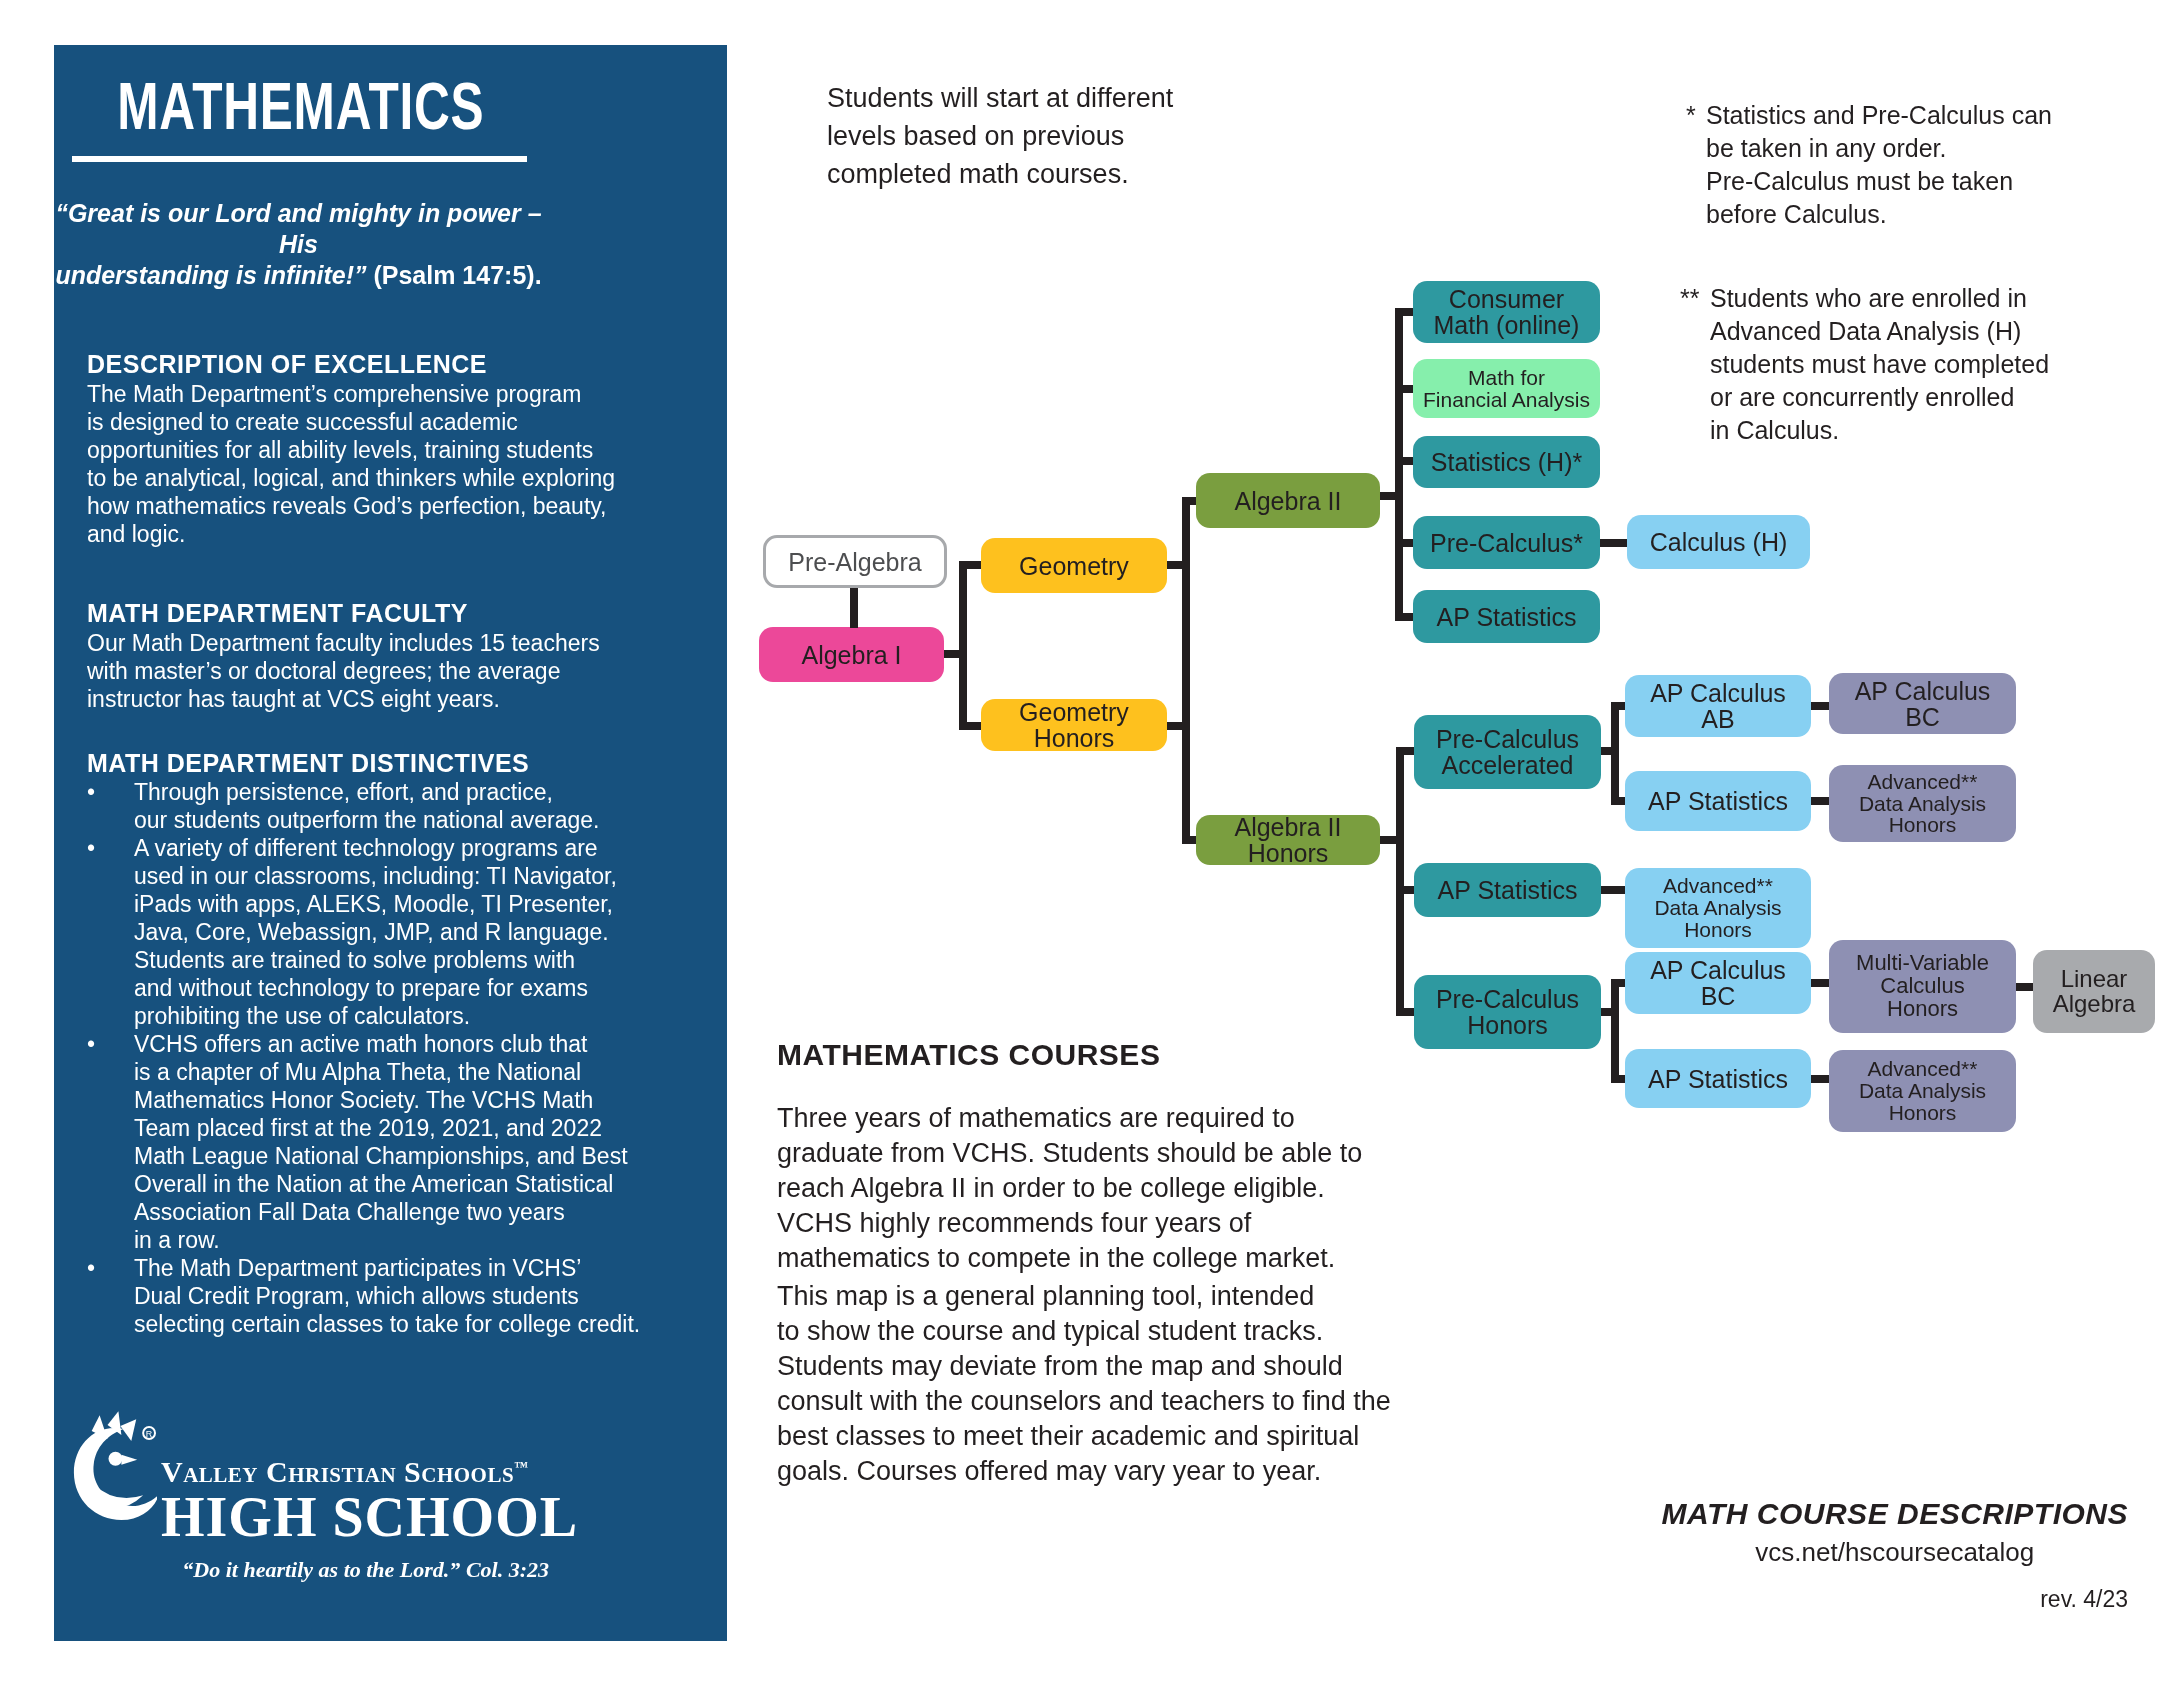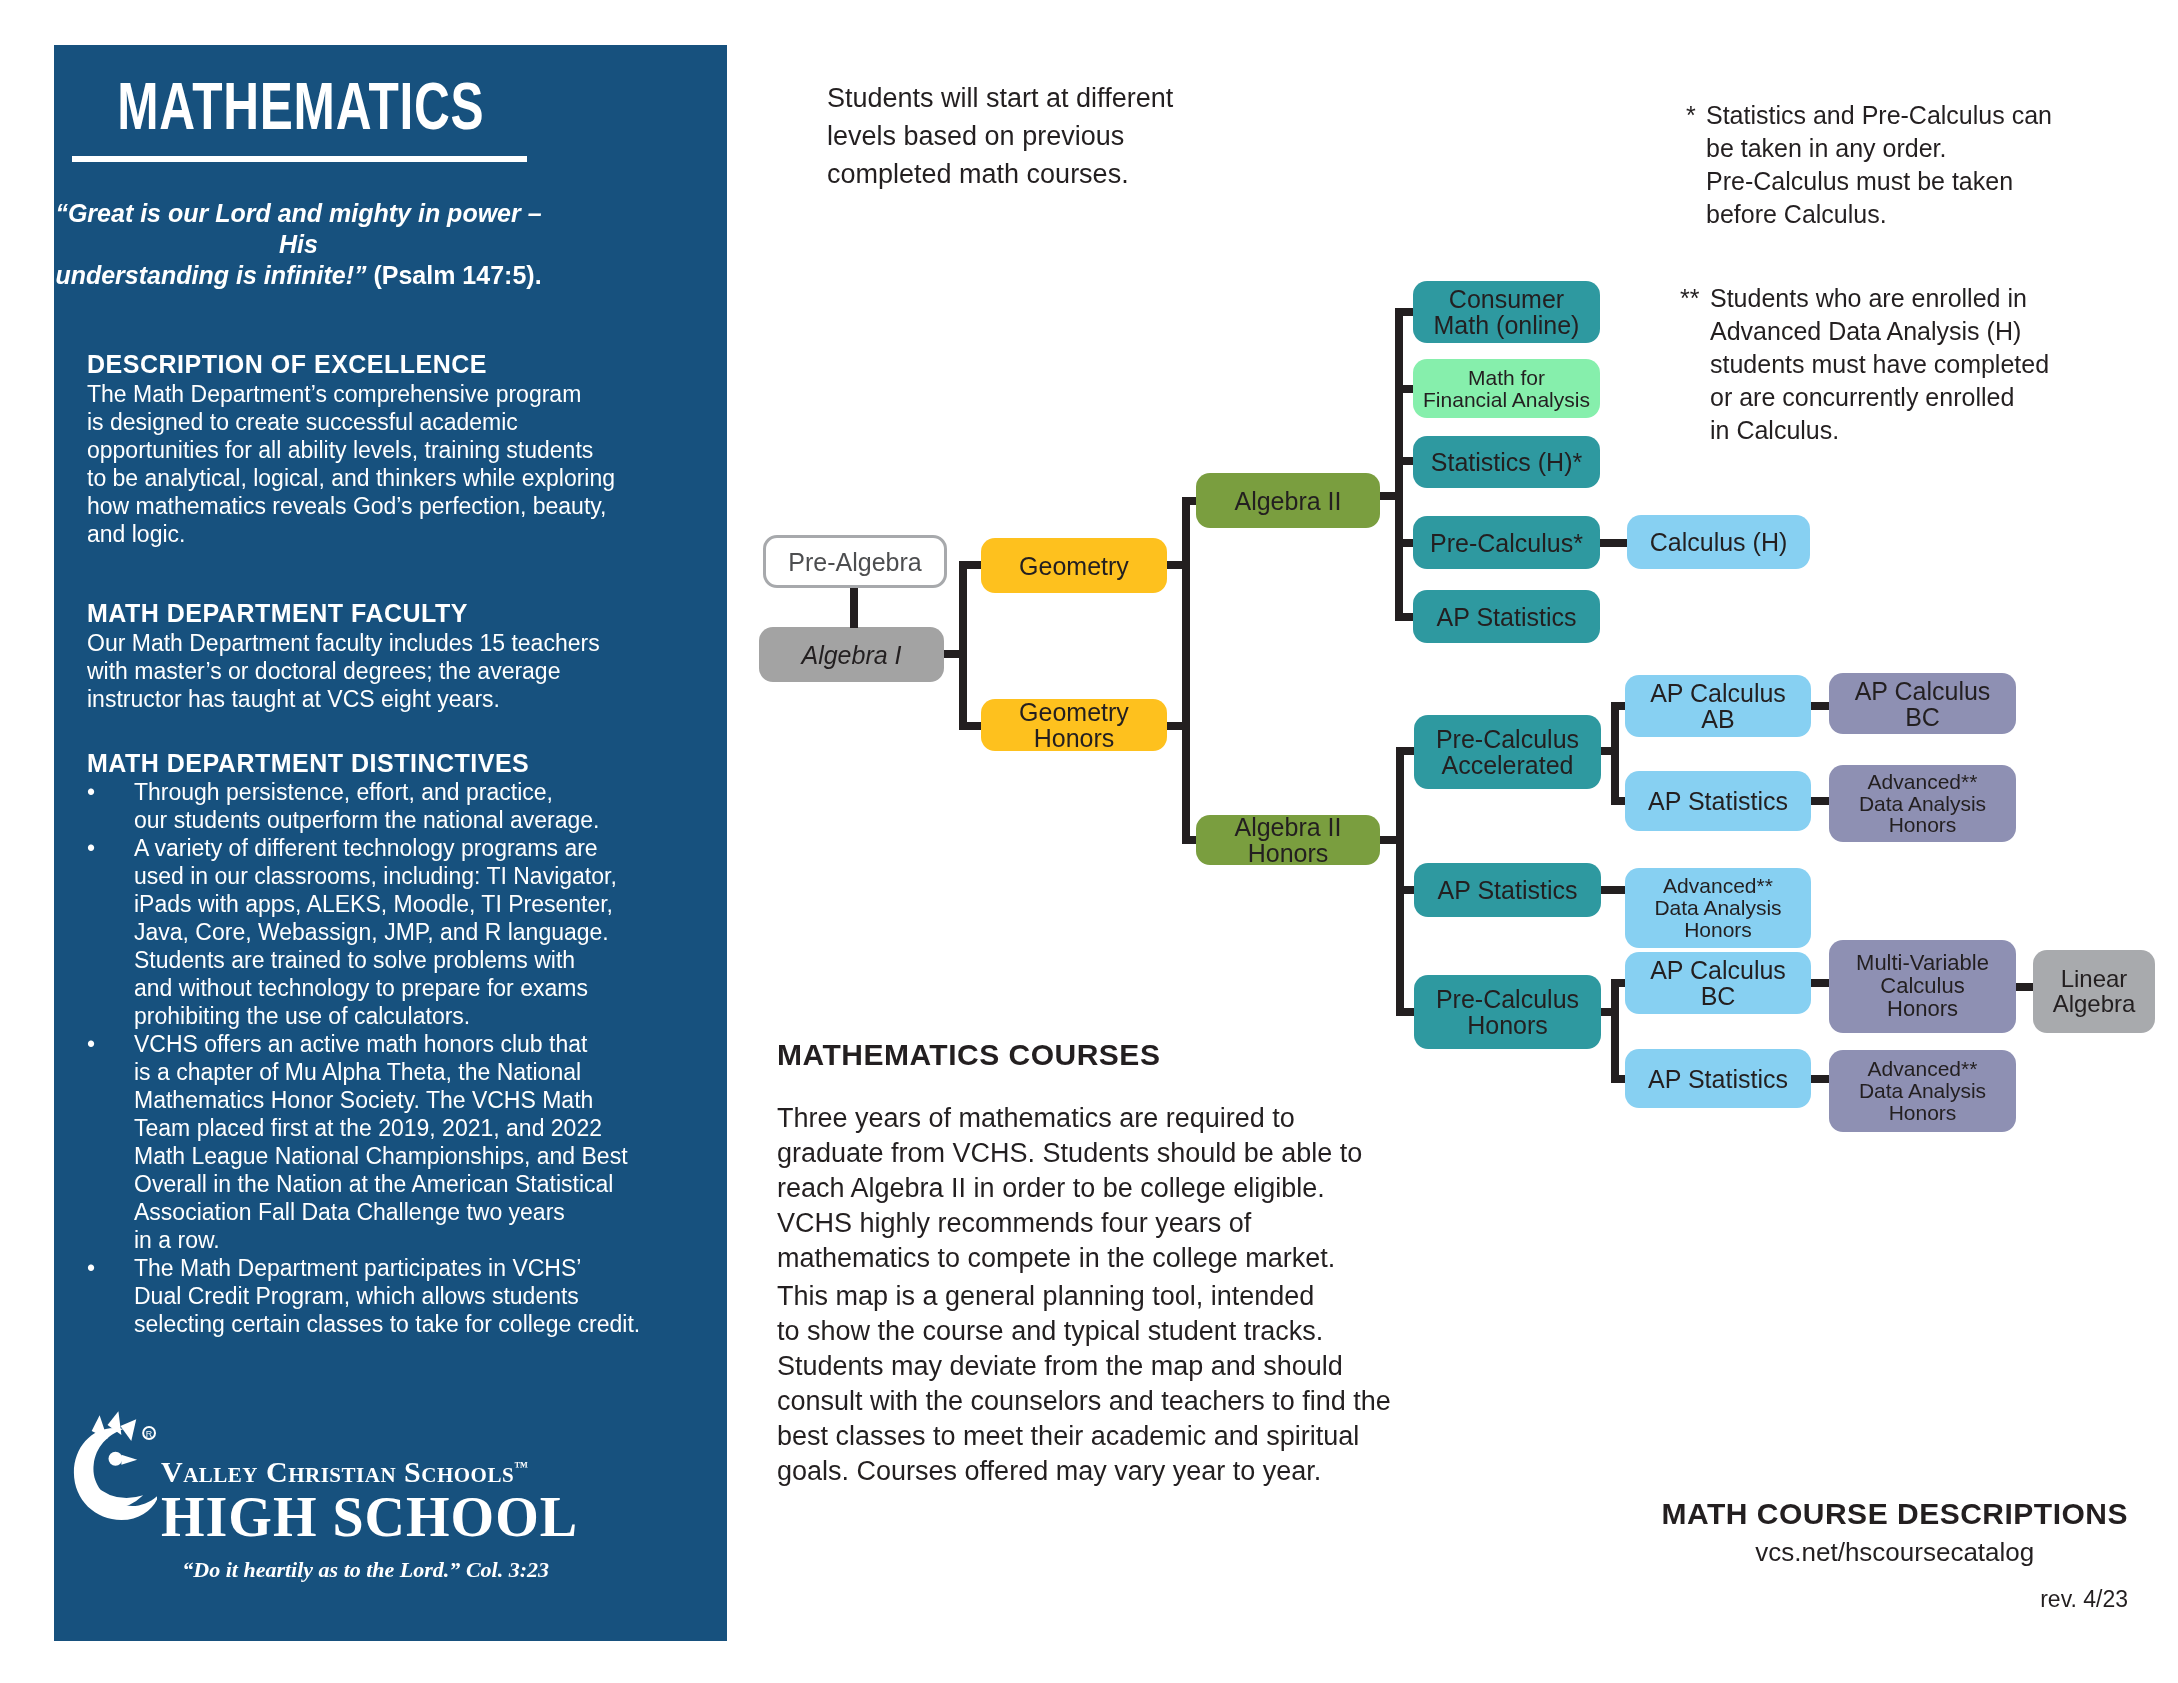--- a/index.html
+++ b/index.html
@@ -45,21 +45,21 @@
   .note .mark{flex:0 0 auto;}
   .note .ntext{white-space:pre-line;}
   .note1{left:1686px;top:99px;} .note1 .mark{width:20px;}
   .note2{left:1680px;top:282px;} .note2 .mark{width:30px;}
 
   .courses-h{position:absolute;left:777px;top:1038px;margin:0;font-size:30px;font-weight:bold;letter-spacing:0.5px;}
   .para{position:absolute;left:777px;width:673px;margin:0;font-size:27px;line-height:35px;white-space:pre-line;}
   .para1{top:1101px;} .para2{top:1279px;}
 
   .footer{position:absolute;right:50px;top:1497px;text-align:right;}
-  .footer h2{margin:0;font-size:30px;font-weight:bold;letter-spacing:0.5px;}
+  .footer h2{margin:0;font-size:30px;font-weight:bold;letter-spacing:0.5px;font-style:italic;}
   .footer .f1{margin:7px 0 0 0;font-size:26px;}
   .footer .f2{margin:6px 0 0 0;font-size:26px;text-align:center;}
   .footer .frev{margin:18px 0 0 0;font-size:23px;}
 </style>
 </head>
 <body>
 
 <div class="canvas">
 
   <aside class="sidebar" style="background: rgb(23, 81, 126);">
@@ -156,21 +156,21 @@
     <span class="mark">**</span>
     <div class="ntext">Students who are enrolled in
 Advanced Data Analysis (H)
 students must have completed
 or are concurrently enrolled
 in Calculus.</div>
   </div>
 
   <div id="flow">
       <div class="fnode" style="left: 763px; top: 535px; width: 184px; height: 53px; background: rgb(255, 255, 255); border: 3px solid rgb(167, 169, 172); color: rgb(77, 78, 80);">Pre-Algebra</div>
-      <div class="fnode" style="left: 759px; top: 627px; width: 185px; height: 55px; background: #a3a3a3; font-style: italic;">Algebra I</div>
+      <div class="fnode" style="left: 759px; top: 627px; width: 185px; height: 55px; background: #ec4899;">Algebra I</div>
       <div class="fnode" style="left: 981px; top: 538px; width: 186px; height: 55px; background: rgb(254, 193, 30);">Geometry</div>
       <div class="fnode" style="left: 981px; top: 699px; width: 186px; height: 52px; background: rgb(254, 193, 30);">Geometry
 Honors</div>
       <div class="fnode" style="left: 1196px; top: 473px; width: 184px; height: 55px; background: rgb(122, 158, 63);">Algebra II</div>
       <div class="fnode" style="left: 1196px; top: 815px; width: 184px; height: 50px; background: rgb(122, 158, 63);">Algebra II
 Honors</div>
       <div class="fnode" style="left: 1413px; top: 281px; width: 187px; height: 62px; background: rgb(46, 153, 160);">Consumer
 Math (online)</div>
       <div class="fnode" style="left: 1413px; top: 359px; width: 187px; height: 59px; background: #86efac; font-size: 21px;">Math for
 Financial Analysis</div>

